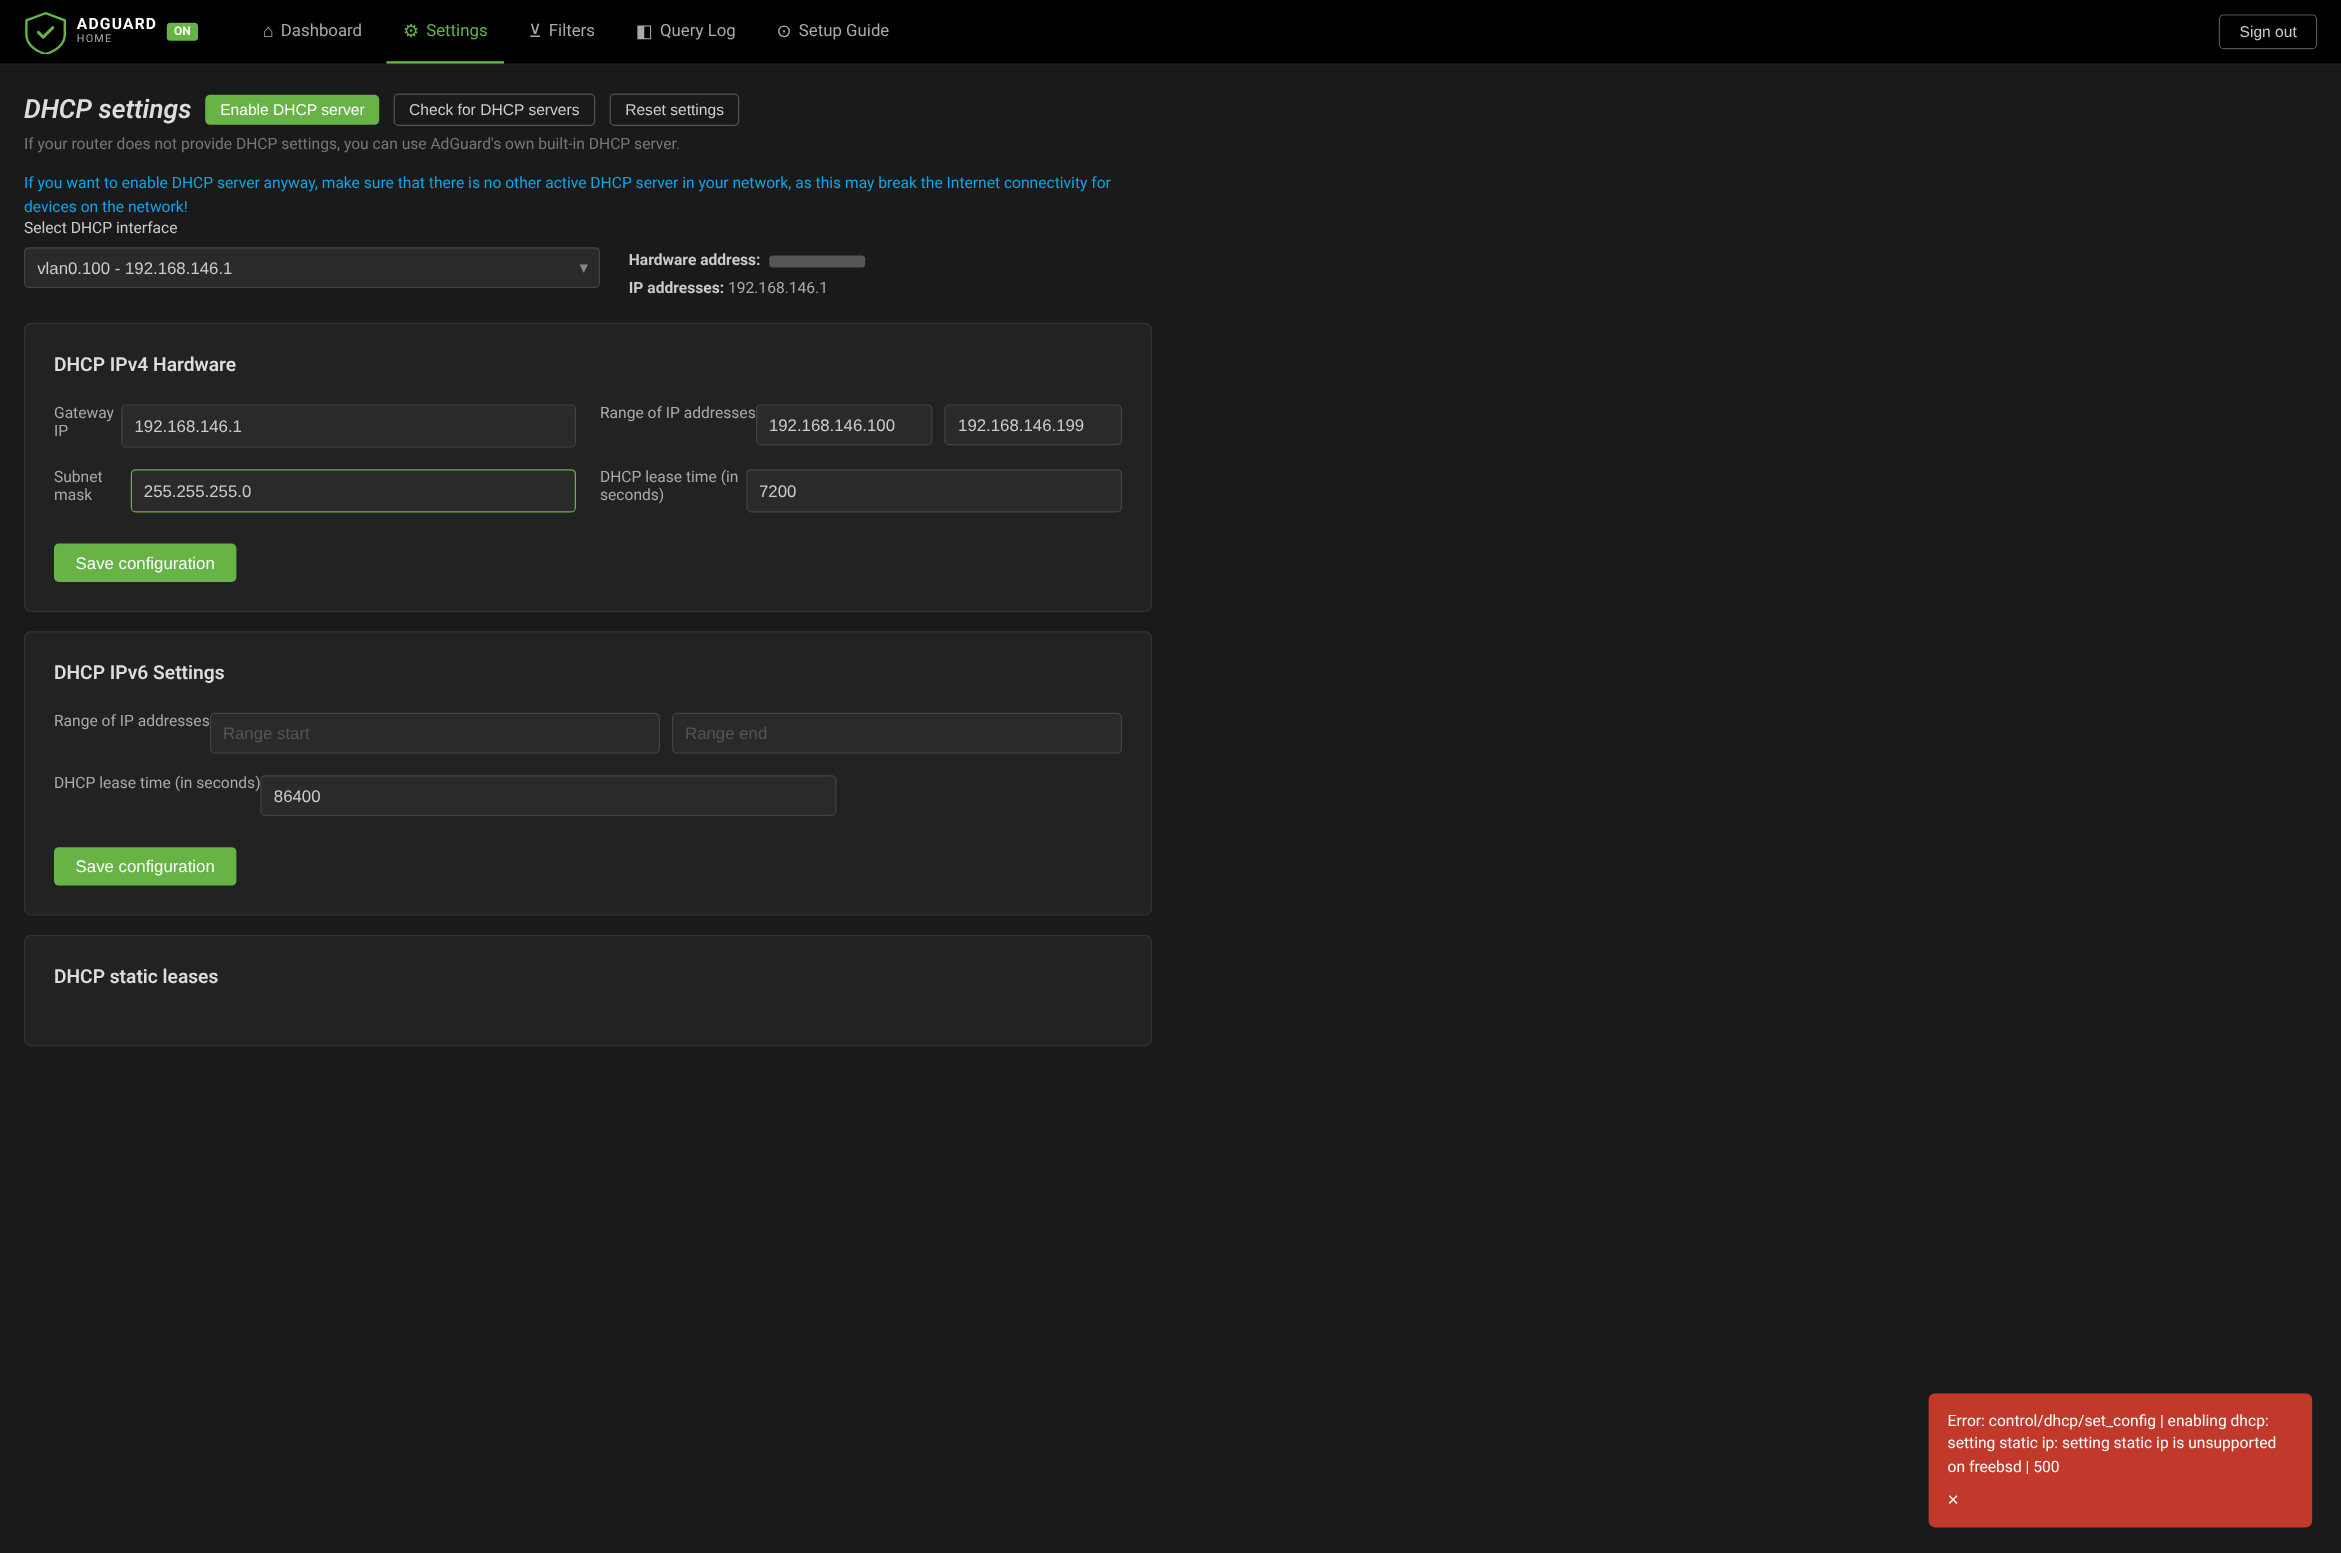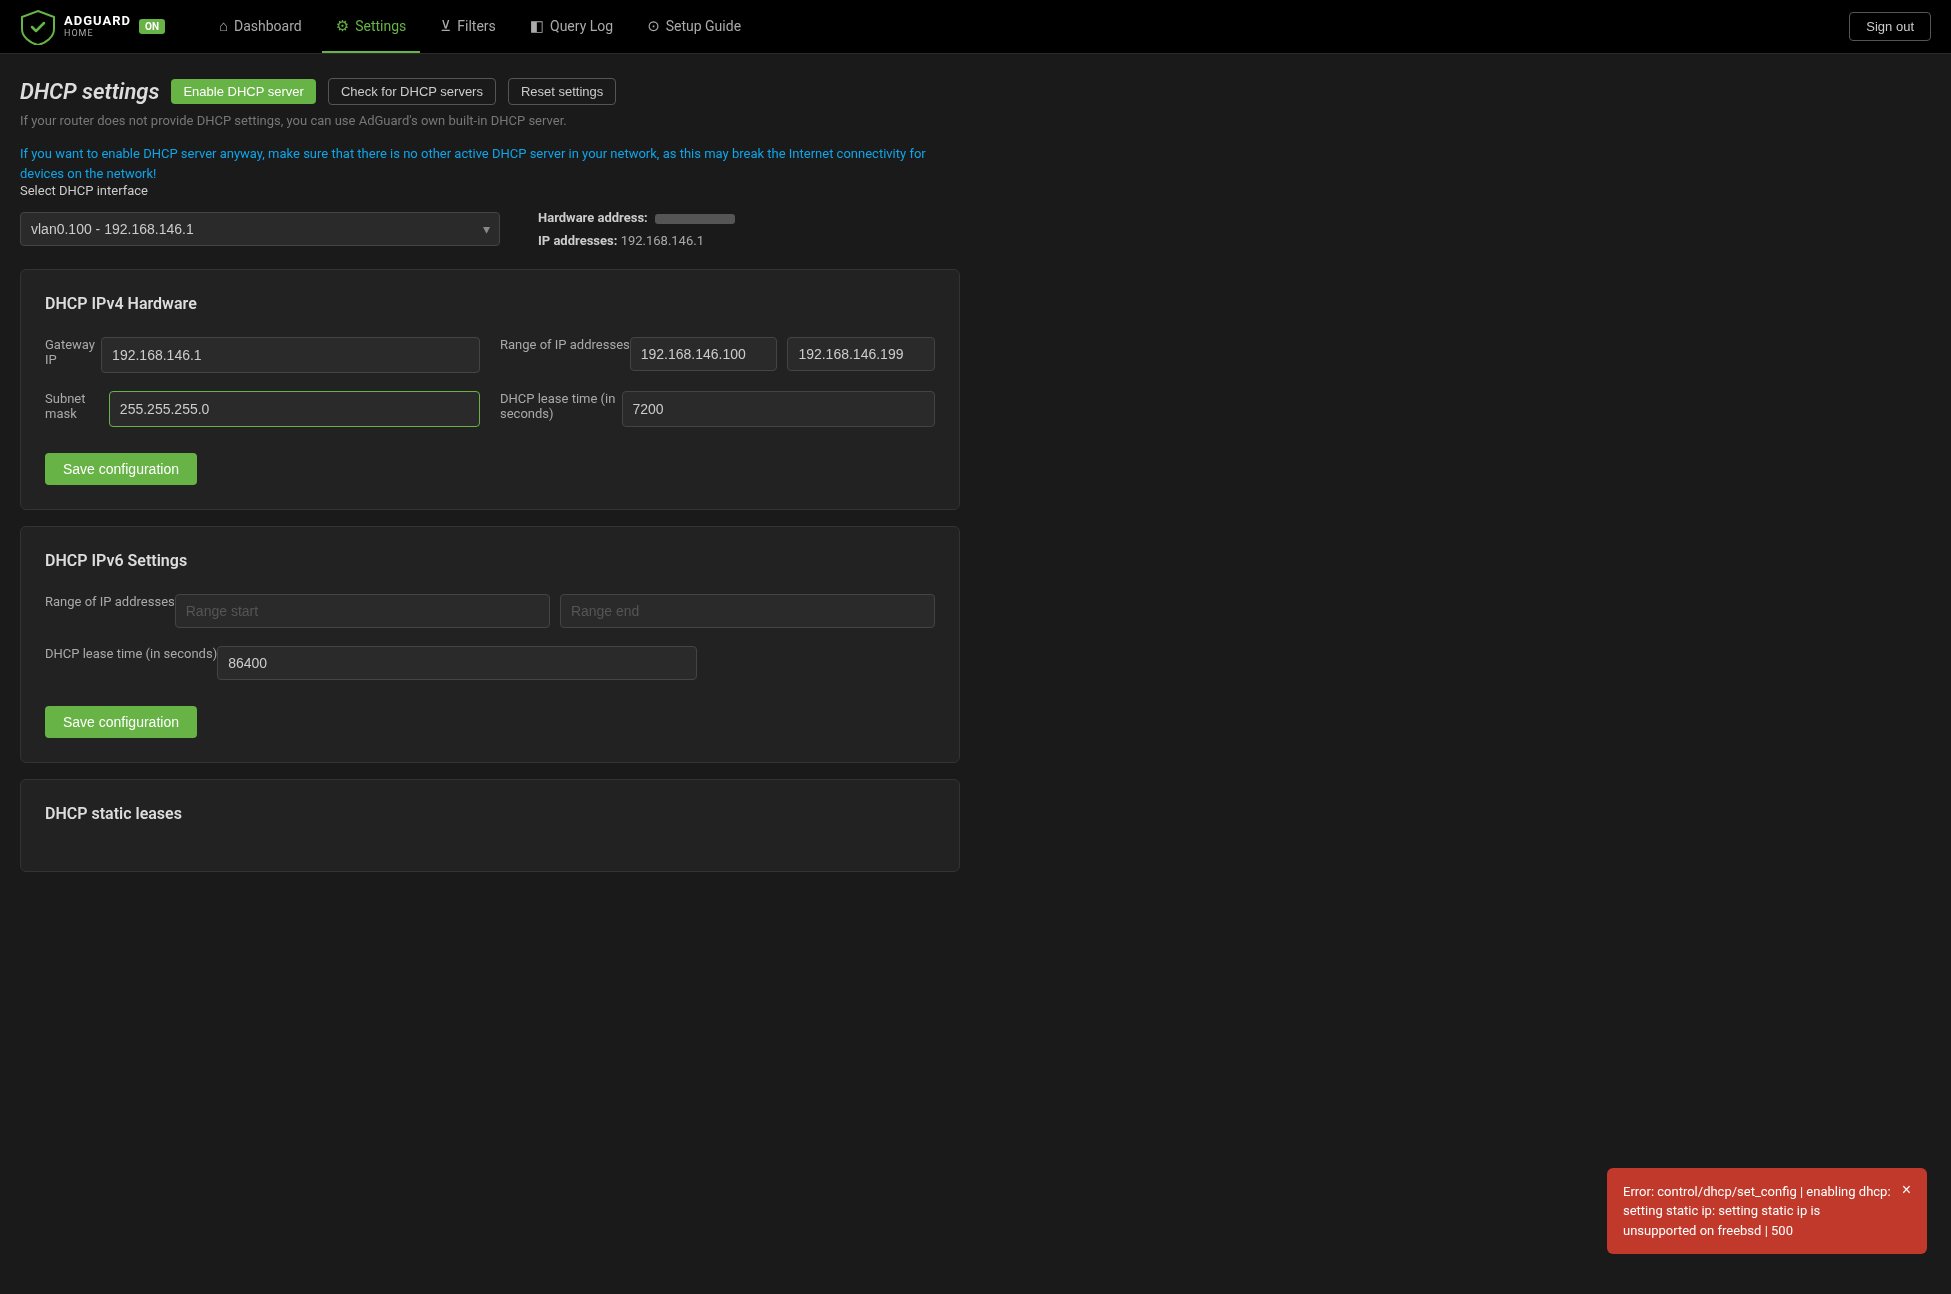--- a/index.html
+++ b/index.html
@@ -139,22 +139,22 @@
     }
 
     
     .section-label {
       color: #ccc;
       font-size: 13px;
       margin-bottom: 8px;
     }
     .interface-row {
       display: flex;
-      align-items: center;
-      gap: 38px;
+      align-items: flex-start;
+      gap: 24px;
       margin-bottom: 16px;
     }
     .select-wrapper {
       position: relative;
       width: 480px;
     }
     .select-input {
       width: 100%;
       background: #2a2a2a;
       border: 1px solid #444;
@@ -248,33 +248,34 @@
       padding: 8px 18px;
       border-radius: 4px;
       cursor: pointer;
       font-size: 14px;
       margin-top: 8px;
     }
 
     
     .toast {
       position: fixed;
-      bottom: 40px;
+      bottom: 21px;
       right: 24px;
       background: #c0392b;
       color: #fff;
       padding: 14px 16px;
       border-radius: 6px;
       max-width: 320px;
       font-size: 13px;
       line-height: 1.5;
       display: flex;
       align-items: flex-start;
       gap: 10px;
       z-index: 1000;
+      flex-direction: column;
     }
     .toast-close {
       background: none;
       border: none;
       color: #fff;
       cursor: pointer;
       font-size: 16px;
       line-height: 1;
       padding: 0;
       flex-shrink: 0;

